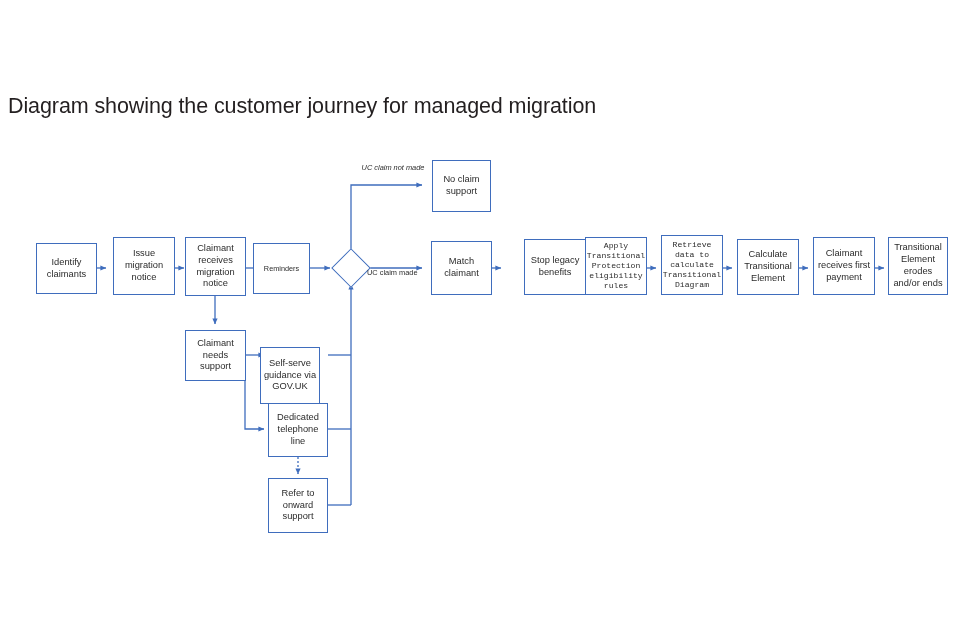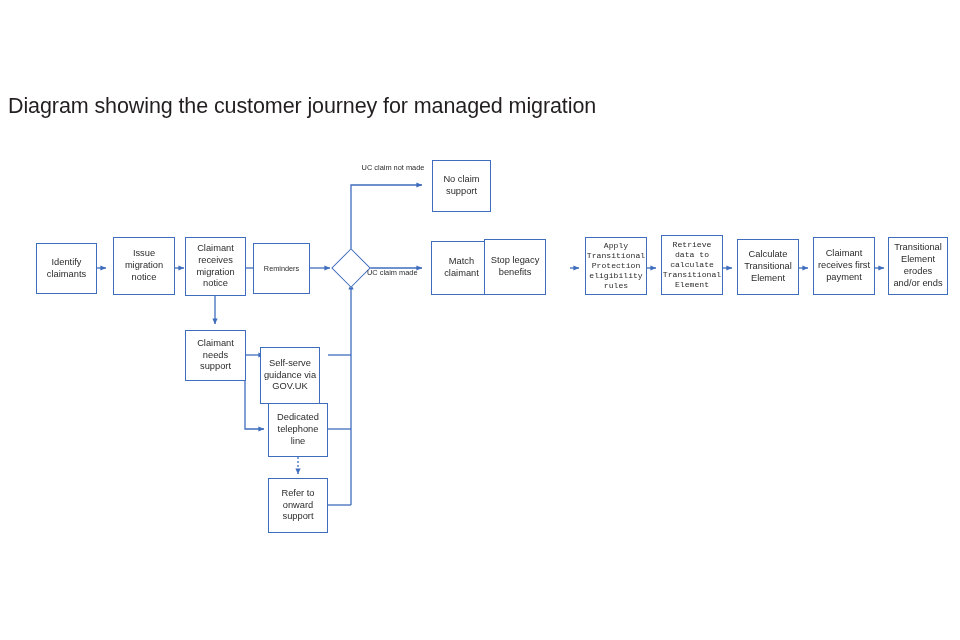--- a/index.html
+++ b/index.html
@@ -153,30 +153,30 @@
   <div class="diamond" style="left:337px; top:254px; width:28px; height:28px;"></div>
 
   <div class="node" style="left:432px; top:160px; width:59px; height:52px;">
     <span>No claim support</span>
   </div>
 
   <div class="node" style="left:431px; top:241px; width:61px; height:54px;">
     <span>Match claimant</span>
   </div>
 
-  <div class="node" style="left:484px; top:239px; width:62px; height:56px;">
+  <div class="node" style="left:524px; top:239px; width:62px; height:56px;">
     <span>Stop legacy benefits</span>
   </div>
 
   <div class="node tight" style="left:585px; top:237px; width:62px; height:58px;">
     <span>Apply Transitional Protection eligibility rules</span>
   </div>
 
   <div class="node tight" style="left:661px; top:235px; width:62px; height:60px;">
-    <span>Retrieve data to calculate Transitional Element</span>
+    <span>Retrieve data to calculate Transitional Diagram</span>
   </div>
 
   <div class="node" style="left:737px; top:239px; width:62px; height:56px;">
     <span>Calculate Transitional Element</span>
   </div>
 
   <div class="node" style="left:813px; top:237px; width:62px; height:58px;">
     <span>Claimant receives first payment</span>
   </div>
 
@@ -193,17 +193,17 @@
   </div>
 
   <div class="node" style="left:268px; top:403px; width:60px; height:54px;">
     <span>Dedicated telephone line</span>
   </div>
 
   <div class="node" style="left:268px; top:478px; width:60px; height:55px;">
     <span>Refer to onward support</span>
   </div>
 
-  <div class="edge-label" style="left:356px; top:163px; width:74px;">UC claim not made</div>
+  <div class="edge-label" style="left:356px; top:163px; width:74px;font-style:italic;">UC claim not made</div>
 
   <div class="edge-label" style="left:367px; top:268px; width:70px; text-align:left;">UC claim made</div>
 
 </div>
 
 </body></html>

